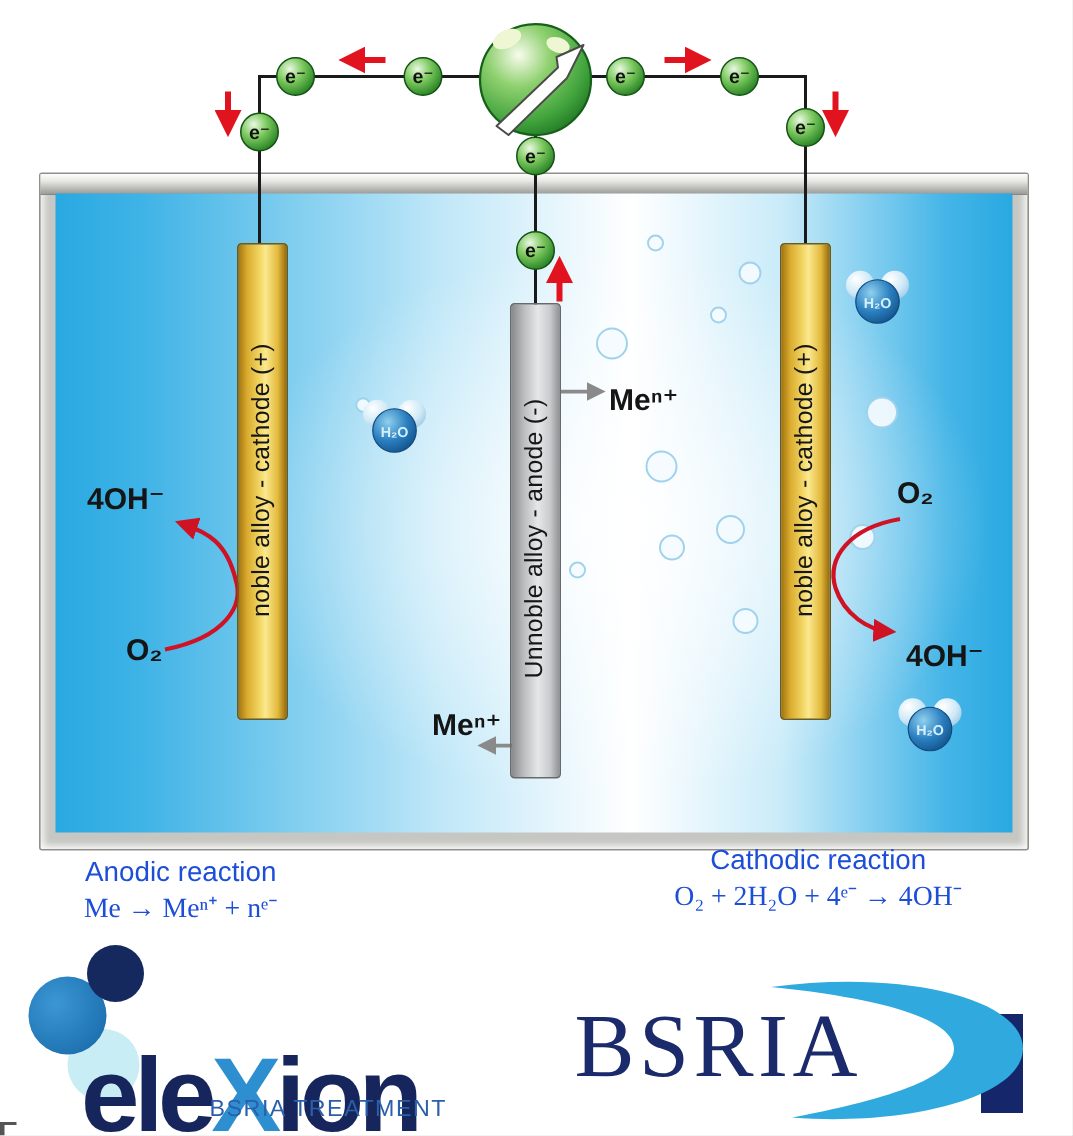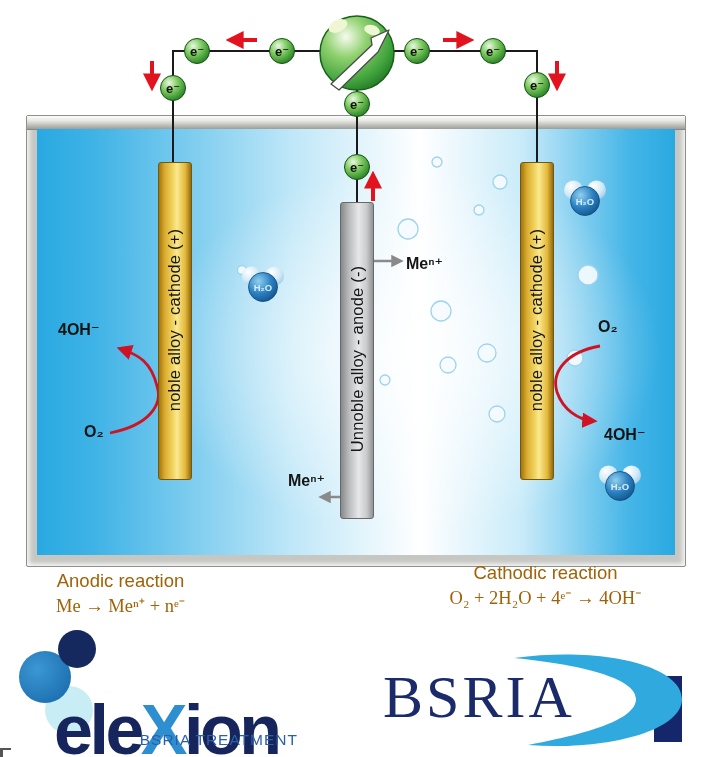--- a/index.html
+++ b/index.html
@@ -22,24 +22,24 @@
   
   .electrode{position:absolute;width:32px;border-radius:3px;z-index:4;}
   .gold{background:linear-gradient(90deg,#a3740e 0%,#d9ab2e 18%,#f3d765 45%,#fbe98f 56%,#e3b93c 82%,#97690c 100%);
         border:1px solid #6e5a14;}
   .grayel{background:linear-gradient(90deg,#87898b 0%,#b9bbbd 25%,#e6e7e8 55%,#c9cbcd 80%,#909294 100%);
         border:1px solid #67696b;}
   .elabel{position:absolute;z-index:5;height:32px;line-height:32px;text-align:center;
           font-size:16.5px;color:#161616;letter-spacing:.2px;transform:rotate(-90deg);white-space:nowrap;}
 
   
-  .note{position:absolute;z-index:5;font-weight:bold;font-size:16px;color:#151515;white-space:nowrap;}
-
-  
-  .reaction{position:absolute;z-index:2;text-align:center;font-size:18.5px;color:#a16207;line-height:1.25;}
+  .note{position:absolute;z-index:5;font-weight:bold;font-size:20px;color:#151515;white-space:nowrap;}
+
+  
+  .reaction{position:absolute;z-index:2;text-align:center;font-size:18.5px;color:#1d4ed8;line-height:1.25;}
   .reaction .formula{margin-top:3px;font-family:Liberation Serif, serif;}
 
   
   .overlay{position:absolute;left:0;top:0;z-index:3;}
 
   
   .circle{position:absolute;border-radius:50%;z-index:2;}
   .c-pale{left:45px;top:686px;width:48px;height:48px;background:#c9edf4;}
   .c-blue{left:19px;top:651px;width:52px;height:52px;
           background:radial-gradient(circle at 35% 35%, #3b97d3, #1b6dad 85%);z-index:3;}

